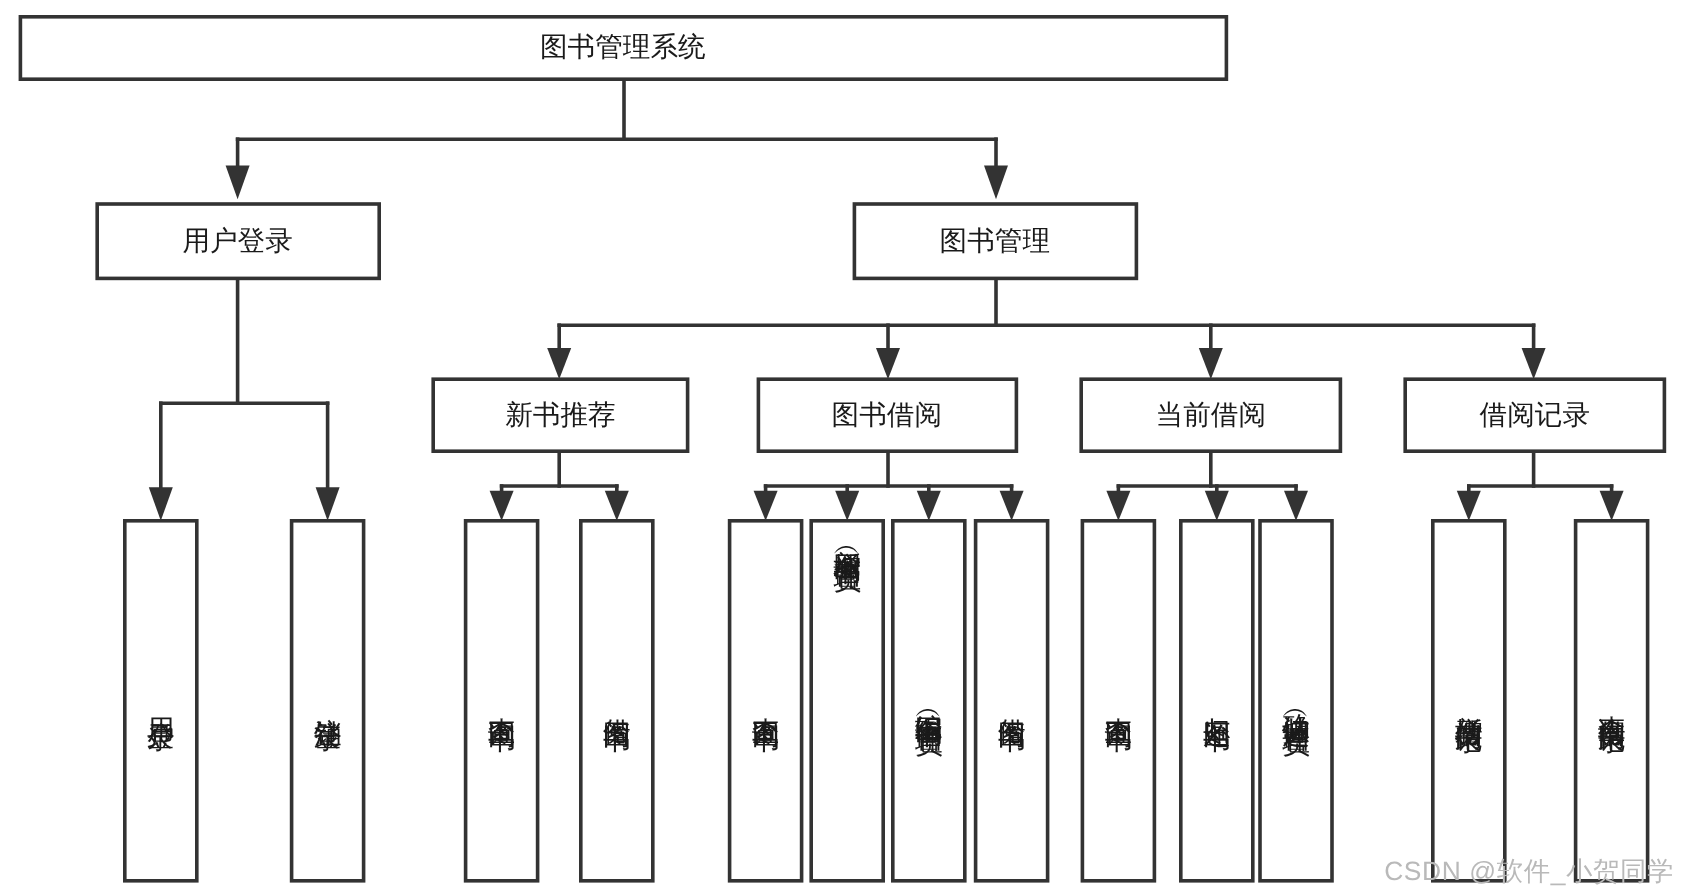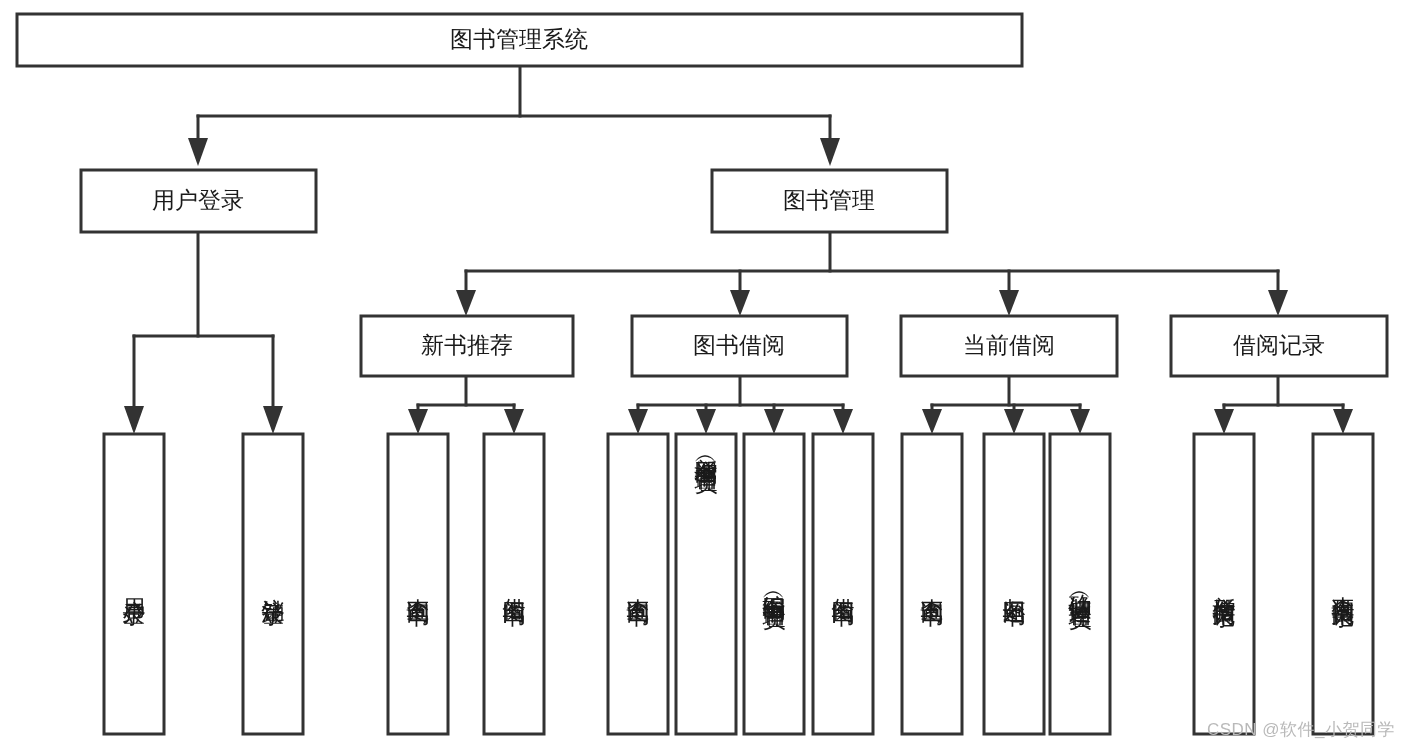--- a/index.html
+++ b/index.html
@@ -58,21 +58,21 @@
     letter-spacing: 2px;
     text-align: center;
     white-space: nowrap;
     pointer-events: none;
   }
   .watermark {
     position: absolute;
     right: 10px;
     bottom: 6px;
     font-family: "Liberation Sans", "DejaVu Sans", sans-serif;
-    font-size: 17px;
+    font-size: 22px;
     color: #b9b9b9;
     letter-spacing: 0.5px;
     white-space: nowrap;
     margin-left: 44px;
   }
 </style>
 </head>
 <body>
 
 <div id="diagram-root">

